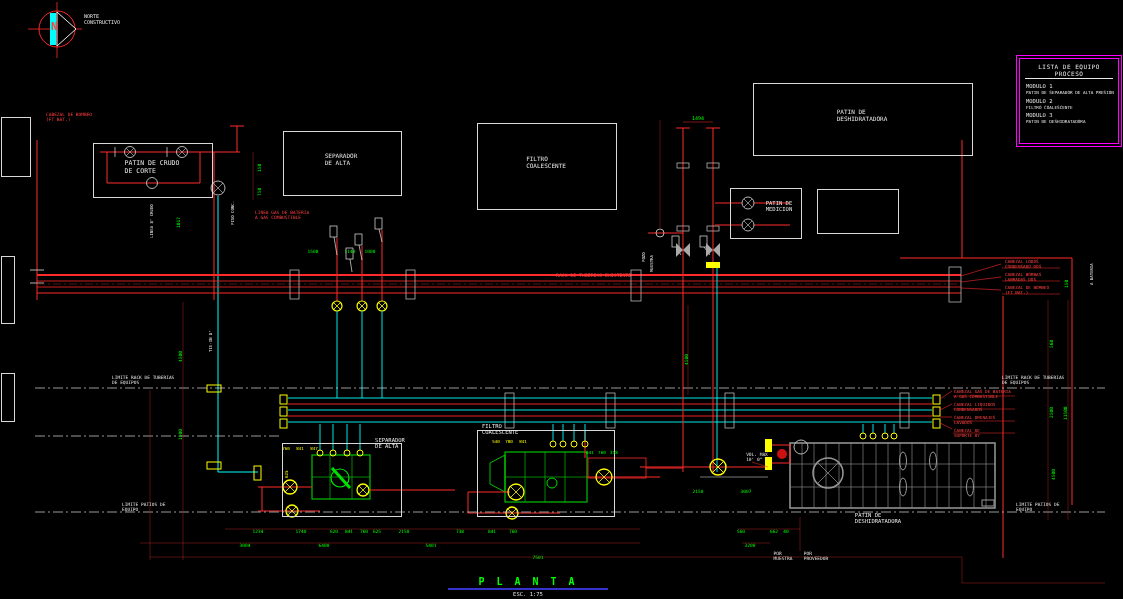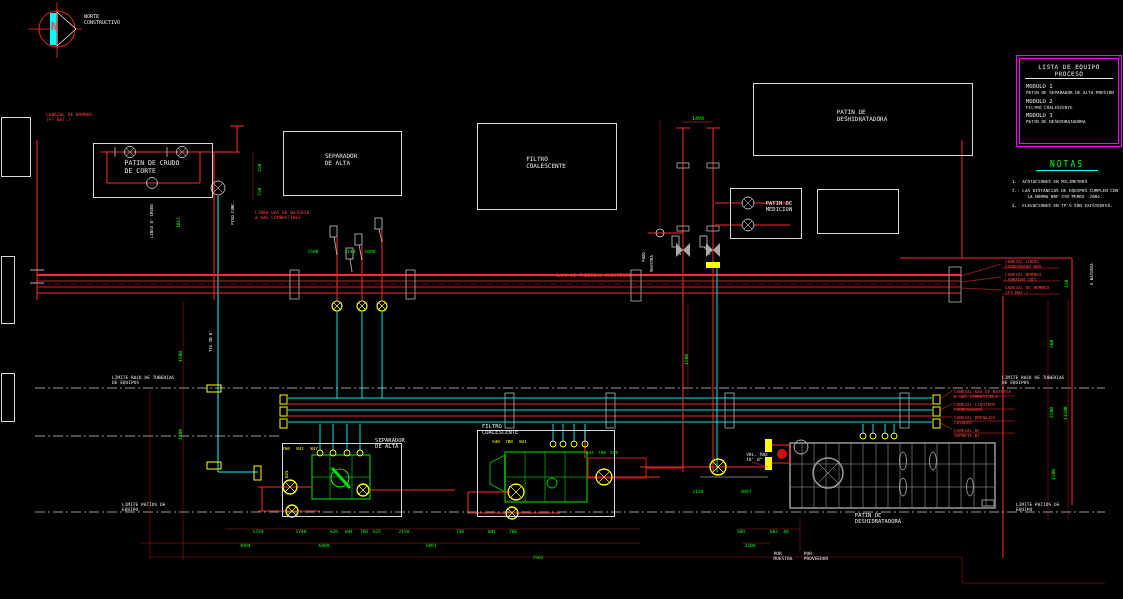--- a/index.html
+++ b/index.html
@@ -469,25 +469,20 @@
           <div class="eq-mod">MODULO 2</div>
           <div class="eq-name">FILTRO COALESCENTE</div>
         </div>
         <div class="eq-row">
           <div class="eq-mod">MODULO 3</div>
           <div class="eq-name">PATIN DE DESHIDRATADORA</div>
         </div>
       </div>
 </div>
 
-<div id="notes">
-  <span id="notes-title">NOTAS</span>
-  <div id="notes-rule"></div>
-  <div id="notes-list">
-        <div class="note-line" style="white-space: pre;">1.- ACOTACIONES EN MILIMETROS</div>
-        <div class="note-line" style="white-space: pre;">2.- LAS DISTANCIAS DE EQUIPOS CUMPLEN CON
-      LA NORMA NRF-270 PEMEX -2004.</div>
-        <div class="note-line" style="white-space: pre;">4.- ELEVACIONES EN TP'S SON EXISTENTES.</div>
-      </div>
+
+<div id="title-wrap">
+  <div id="plan-title">P L A N T A</div>
+  <div id="title-rule"></div>
+  <div id="plan-scale">ESC. 1:75</div>
 </div>
 
-
 </div>
 
 </body></html>

